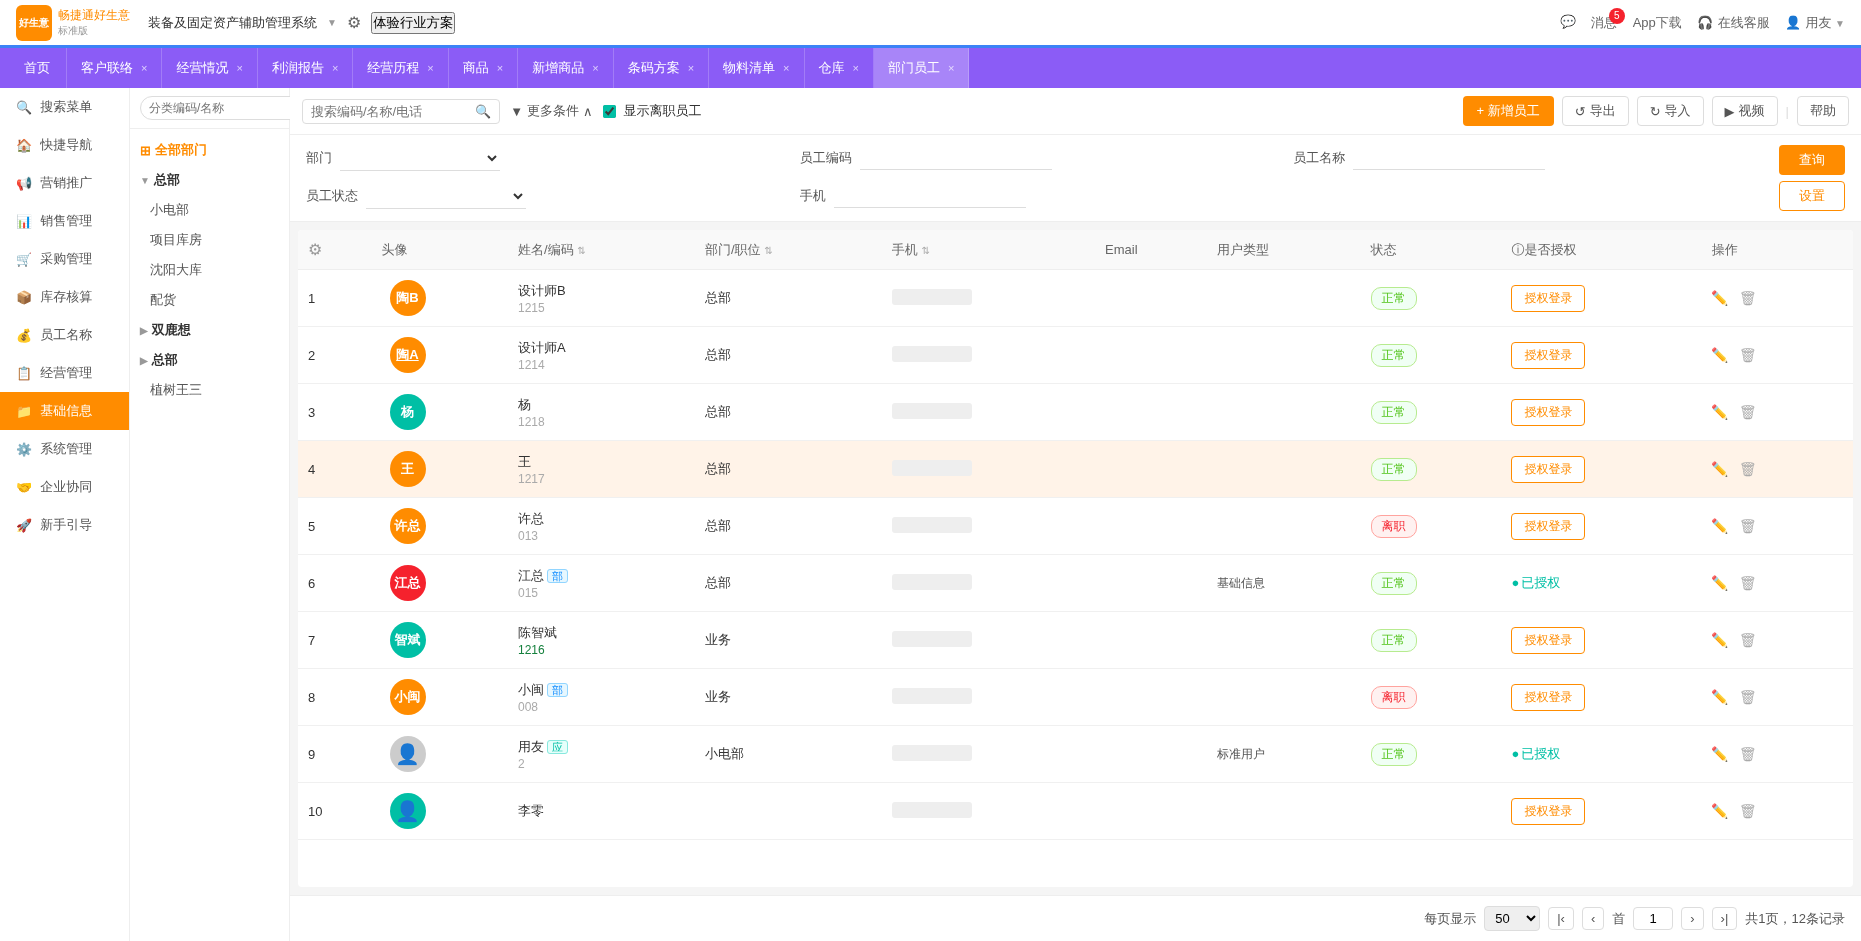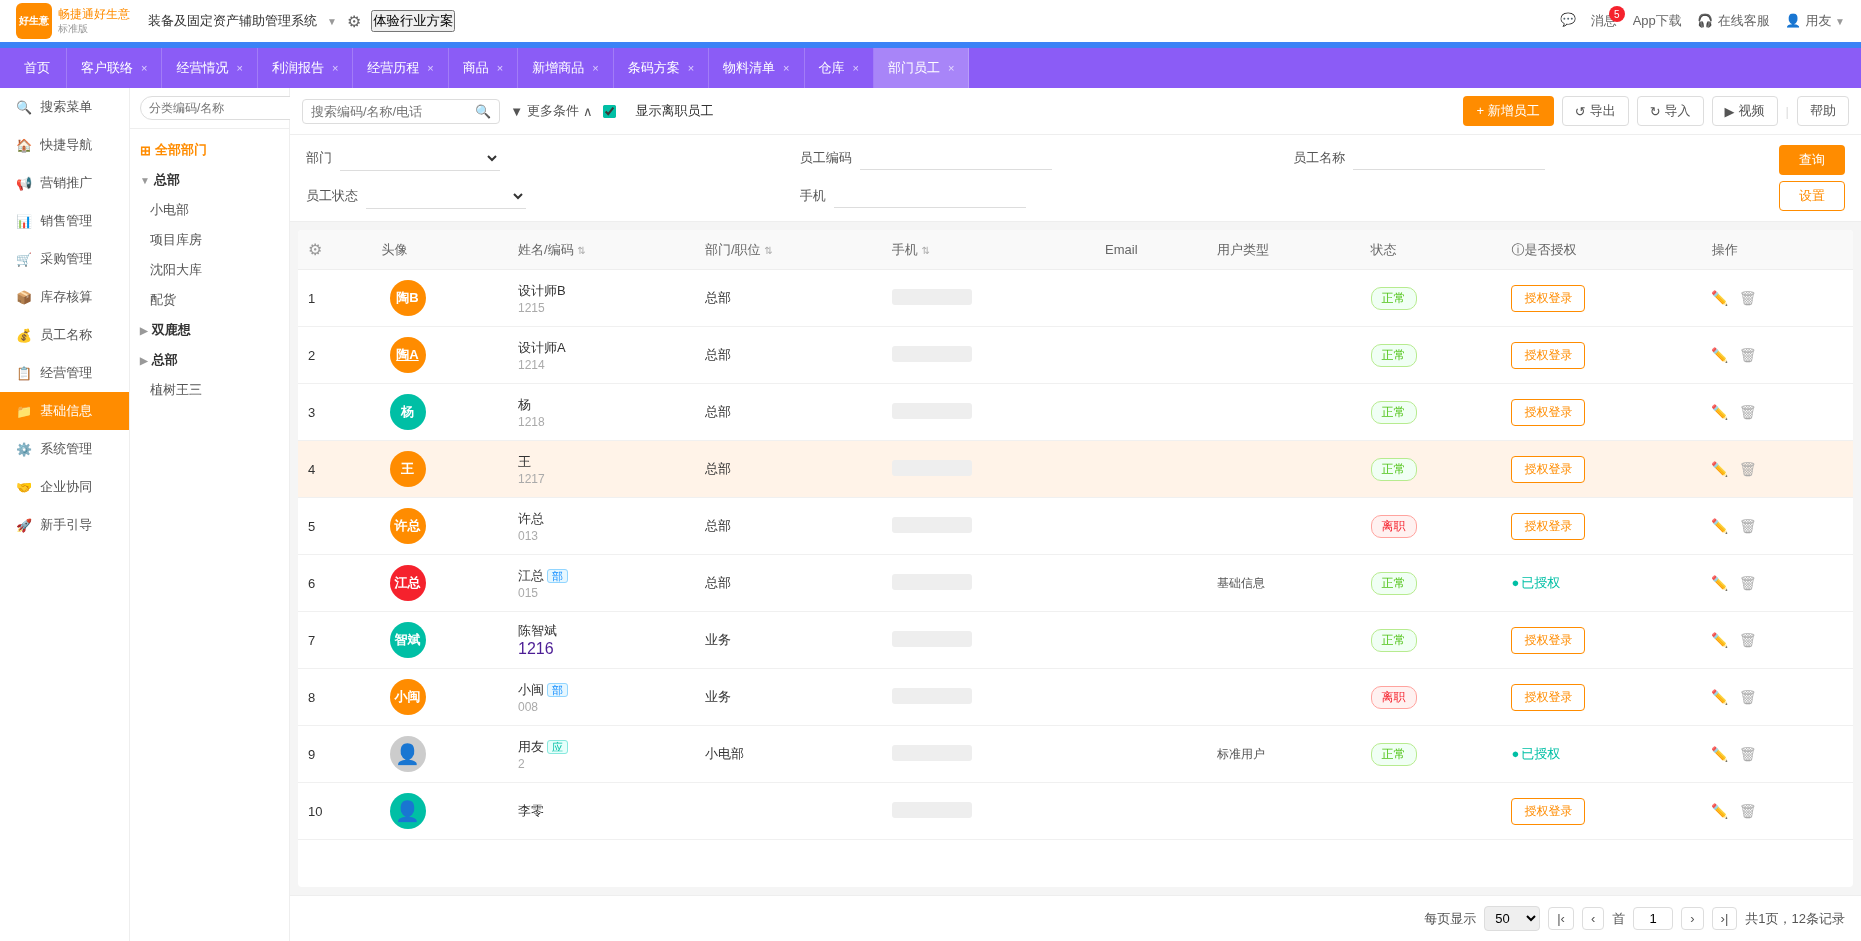--- a/index.html
+++ b/index.html
@@ -1,19 +1,19 @@
 <!DOCTYPE html>
 <html><head>
   <meta charset="utf-8">
   <style>
     * { box-sizing: border-box; margin: 0; padding: 0; }
     body { font-family: "Microsoft YaHei", Arial, sans-serif; font-size: 13px; background: #f5f5f5; color: #333; }
 
     
-    .top-bar { display: flex; align-items: center; background: #fff; height: 48px; padding: 0 16px; border-bottom: 6px solid #3b82f6; justify-content: space-between; }
+    .top-bar { display: flex; align-items: center; background: #fff; height: 48px; padding: 0 16px; border-bottom: 3px solid #3b82f6; justify-content: space-between; }
     .top-bar-left { display: flex; align-items: center; gap: 10px; }
     .logo-area { display: flex; align-items: center; gap: 6px; }
     .logo-icon { width: 36px; height: 36px; background: #ff8c00; border-radius: 6px; display: flex; align-items: center; justify-content: center; color: white; font-size: 10px; font-weight: bold; }
     .logo-text { font-size: 12px; color: #ff8c00; line-height: 1.3; }
     .logo-text .sub { font-size: 10px; color: #999; }
     .system-name { font-size: 13px; color: #333; margin-left: 8px; }
     .gear-btn { background: none; border: none; cursor: pointer; color: #666; font-size: 16px; }
     .top-right-actions { display: flex; align-items: center; gap: 16px; color: #666; font-size: 13px; }
     .badge-wrap { position: relative; display: inline-flex; }
     .badge { background: #f5222d; color: white; border-radius: 8px; font-size: 10px; padding: 0 4px; position: absolute; top: -6px; right: -8px; min-width: 16px; height: 16px; display: flex; align-items: center; justify-content: center; }
@@ -49,21 +49,21 @@
     
     .content-area { flex: 1; display: flex; flex-direction: column; overflow: hidden; background: #f5f5f5; }
 
     
     .toolbar { background: #fff; padding: 8px 12px; border-bottom: 1px solid #eee; display: flex; align-items: center; gap: 10px; }
     .toolbar-right { margin-left: auto; display: flex; align-items: center; gap: 8px; }
     .btn-primary { background: #ff8c00; color: white; border: none; border-radius: 4px; padding: 6px 14px; font-size: 13px; cursor: pointer; white-space: nowrap; }
     .btn-outline { background: white; color: #555; border: 1px solid #ddd; border-radius: 4px; padding: 5px 12px; font-size: 13px; cursor: pointer; display: flex; align-items: center; gap: 4px; }
     .search-bar { display: flex; align-items: center; border: 1px solid #ddd; border-radius: 4px; padding: 4px 8px; background: white; gap: 4px; }
     .search-bar input { border: none; outline: none; font-size: 13px; width: 160px; }
-    .checkbox-label { display: flex; align-items: center; gap: 20px; font-size: 13px; cursor: pointer; }
+    .checkbox-label { display: flex; align-items: center; gap: 8px; font-size: 13px; cursor: pointer; }
     .checkbox-label input[type=checkbox] { accent-color: #00bfa5; }
     .filter-btn { display: flex; align-items: center; gap: 4px; font-size: 13px; color: #555; cursor: pointer; }
 
     
     .filter-row { background: #fff; padding: 10px 16px; border-bottom: 1px solid #eee; display: flex; flex-wrap: wrap; gap: 12px; align-items: flex-start; }
     .filter-label { font-size: 13px; color: #555; white-space: nowrap; }
     .filter-select { border: none; border-bottom: 1px solid #ddd; padding: 4px 8px; font-size: 13px; min-width: 160px; outline: none; background: white; color: #333; }
     .filter-input { border: none; border-bottom: 1px solid #ddd; padding: 4px 8px; font-size: 13px; min-width: 180px; outline: none; background: white; }
     .filter-field { display: flex; align-items: center; gap: 8px; }
     .btn-query { background: #ff8c00; color: white; border: none; border-radius: 4px; padding: 6px 20px; font-size: 13px; cursor: pointer; }
@@ -417,21 +417,21 @@
               <td>
       <span class="op-icon">✏️</span>
       <span class="op-icon">🗑</span>
     </td>
             </tr>
             <tr>
               <td>7</td>
               <td>
                 <div class="avatar-circle" style="background: rgb(0, 191, 165);">智斌</div>
               </td>
-              <td><span>陈智斌</span><br><span style="color:#4c1d95;font-size:16px;">1216</span></td>
+              <td><span>陈智斌</span><br><span style="color:#15803d;font-size:12px;">1216</span></td>
               <td>业务</td>
               <td><span class="phone-blur"></span></td>
               <td></td>
               <td><span class="user-type"></span></td>
               <td><span class="status-badge status-normal">正常</span></td>
               <td><button class="btn-auth">授权登录</button></td>
               <td>
       <span class="op-icon">✏️</span>
       <span class="op-icon">🗑</span>
     </td>

